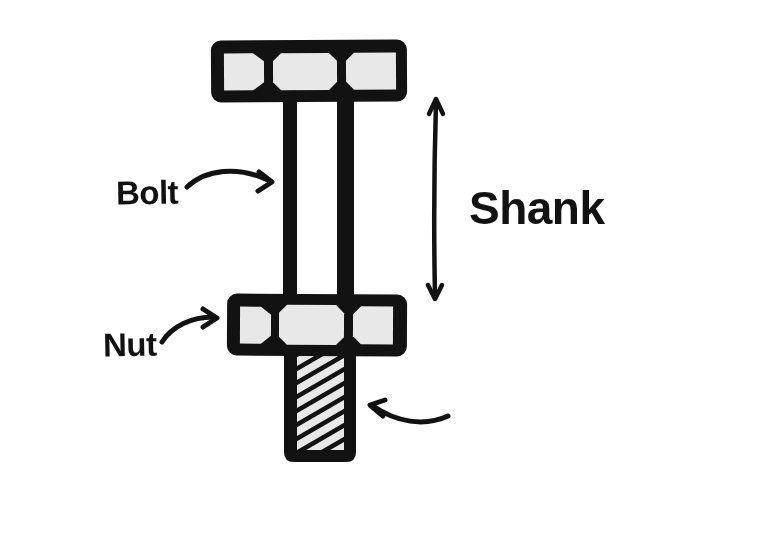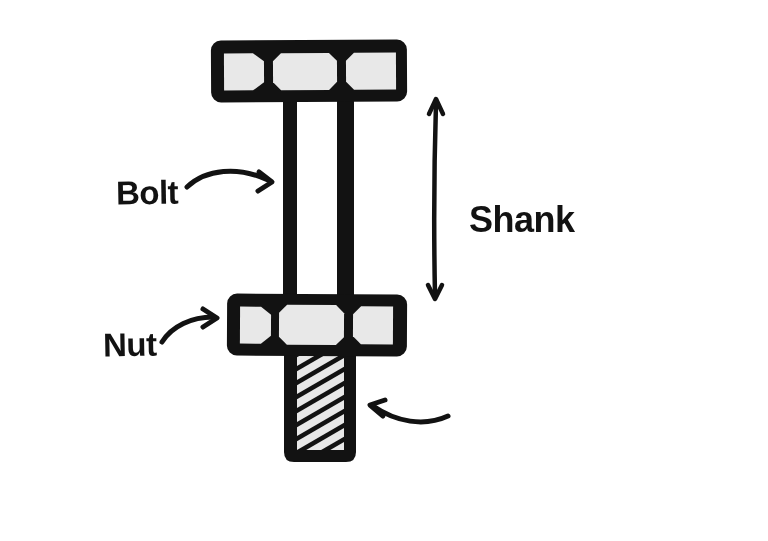--- a/index.html
+++ b/index.html
@@ -24,21 +24,21 @@
     position:absolute;
     color:var(--ink);
     font-weight:700;
     font-size:33px;
     line-height:1.05;
     letter-spacing:-0.5px;
     white-space:nowrap;
     user-select:none;
   }
   .label-bolt{left:116px;top:176px;transform:rotate(-1deg);}
-  .label-shank{left:469px;top:201px;font-size:36px;}
+  .label-shank{left:469px;top:184px;font-size:46px;}
   .label-nut{left:103px;top:328px;transform:rotate(-1deg);}
   .label-thread{left:447px;top:395px;}
 </style>
 </head>
 <body>
 
 <div class="stage">
 
   <svg width="768" height="541" viewBox="0 0 768 541" aria-hidden="true">
 

